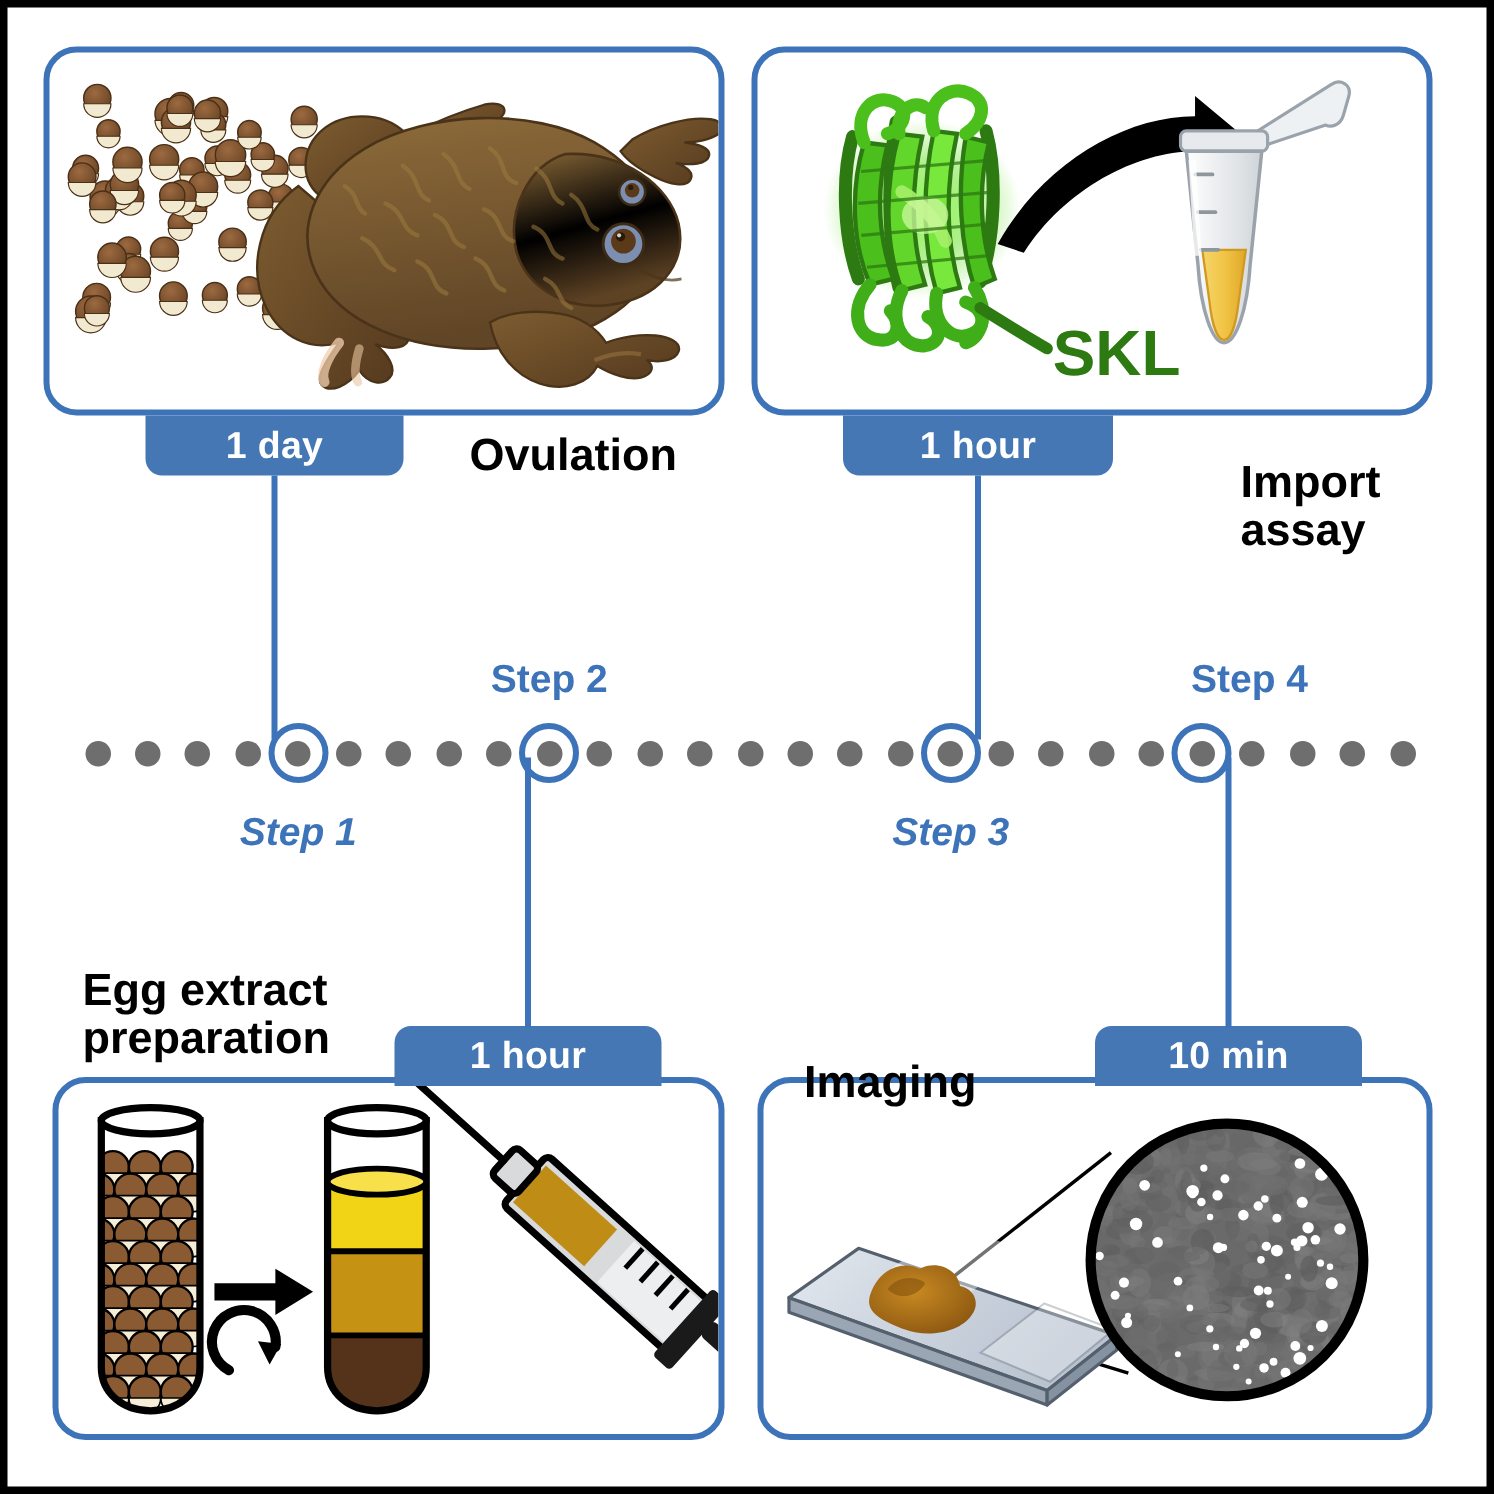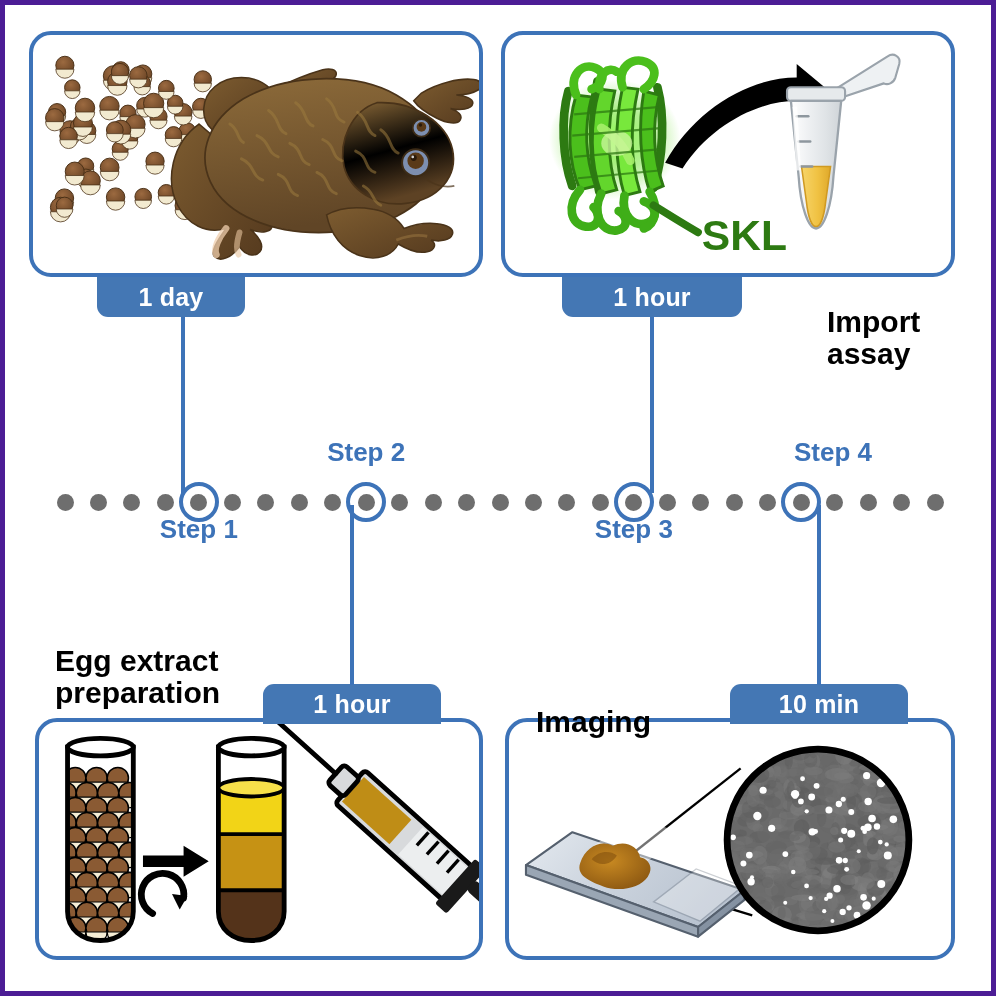--- a/index.html
+++ b/index.html
@@ -6,21 +6,21 @@
   html, body {
     width: 996px; height: 996px;
     background: #ffffff;
     font-family: "Liberation Sans", sans-serif;
     overflow: hidden;
   }
   #root {
     position: relative;
     width: 996px; height: 996px;
     background: #ffffff;
-    border: 5px solid #4c1d95;
+    border: 5px solid #000000;
   }
   .stage { position: absolute; inset: 0; }
 
   
   .panel {
     position: absolute;
     background: #ffffff;
     border: 4px solid #3d73b8;
     border-radius: 22px;
     overflow: hidden;
@@ -41,21 +41,21 @@
     font-weight: bold;
     letter-spacing: .2px;
     display: flex;
     align-items: center;
     justify-content: center;
     white-space: nowrap;
   }
   .badge.down { border-radius: 0 0 11px 11px; }
   .badge.up   { border-radius: 11px 11px 0 0; }
 
-  #badge-step1 { left: 92px;  top: 272px; width: 148px; height: 40px; }
+  #badge-step1 { left: 92px;  top: 272px; width: 172px; height: 40px; }
   #badge-step3 { left: 557px; top: 272px; width: 180px; height: 40px; }
   #badge-step2 { left: 258px; top: 679px; width: 178px; height: 40px; }
   #badge-step4 { left: 725px; top: 679px; width: 178px; height: 40px; }
 
   
   .section-title {
     position: absolute;
     color: #000000;
     font-size: 30px;
     font-weight: bold;
@@ -91,21 +91,21 @@
     top: 22px;
     background: transparent;
   }
   .tl-label {
     position: absolute;
     color: #3d73b8;
     font-size: 26px;
     font-weight: bold;
     white-space: nowrap;
   }
-  .tl-label.below { top: 54px; }
+  .tl-label.below { top: 79px; font-style: italic; }
   .tl-label.above { top: -23px; text-align: center; }
 </style>
 </head>
 <body>
 
 <div id="root">
 <div class="stage">
 
   <div class="panel" id="panel-ovulation">
     <svg viewBox="0 0 454 246" preserveAspectRatio="xMidYMid meet">
@@ -1123,20 +1123,21 @@
         <circle cx="316" cy="122" r="94" fill="none" stroke="#000000" stroke-width="7"></circle>
       </g>
     </svg>
   </div>
 
   <div class="badge down" id="badge-step1">1 day</div>
   <div class="badge down" id="badge-step3">1 hour</div>
   <div class="badge up" id="badge-step2">1 hour</div>
   <div class="badge up" id="badge-step4">10 min</div>
 
+  <div class="section-title" id="title-ovulation">Ovulation</div>
   <div class="section-title" id="title-import">Import<br>assay</div>
   <div class="section-title" id="title-extract">Egg extract<br>preparation</div>
   <div class="section-title" id="title-imaging">Imaging</div>
 
   <div class="connector" id="conn-1"></div>
   <div class="connector" id="conn-3"></div>
   <div class="connector" id="conn-2"></div>
   <div class="connector" id="conn-4"></div>
 
   <div id="timeline">

